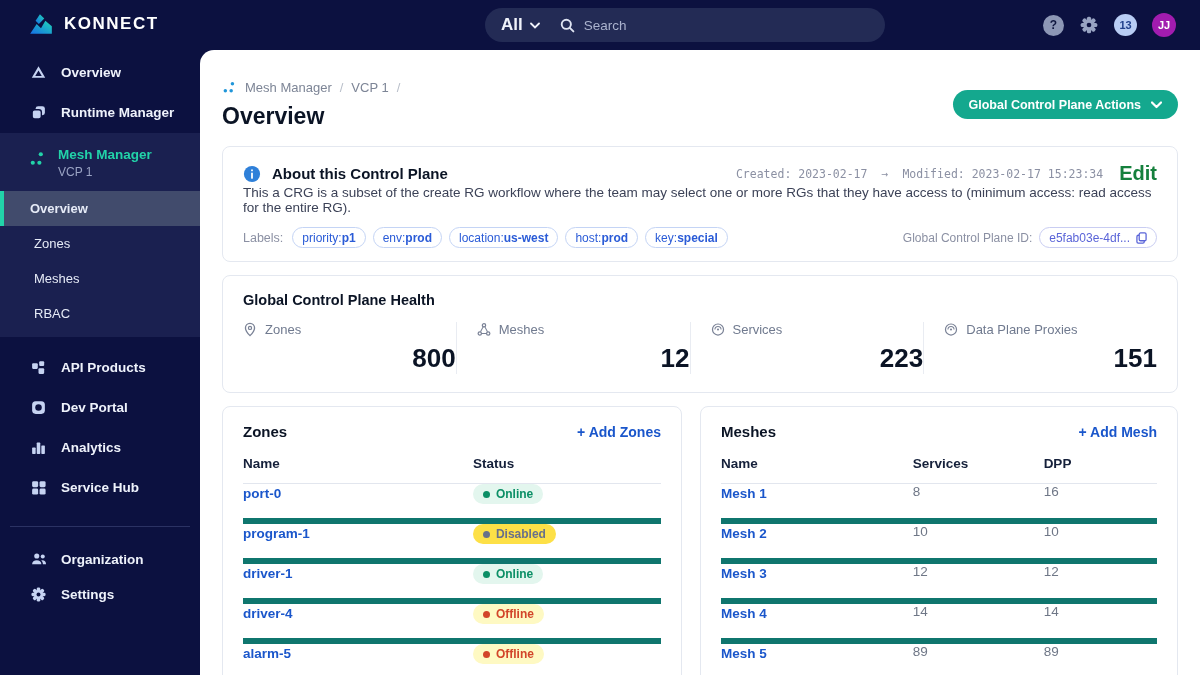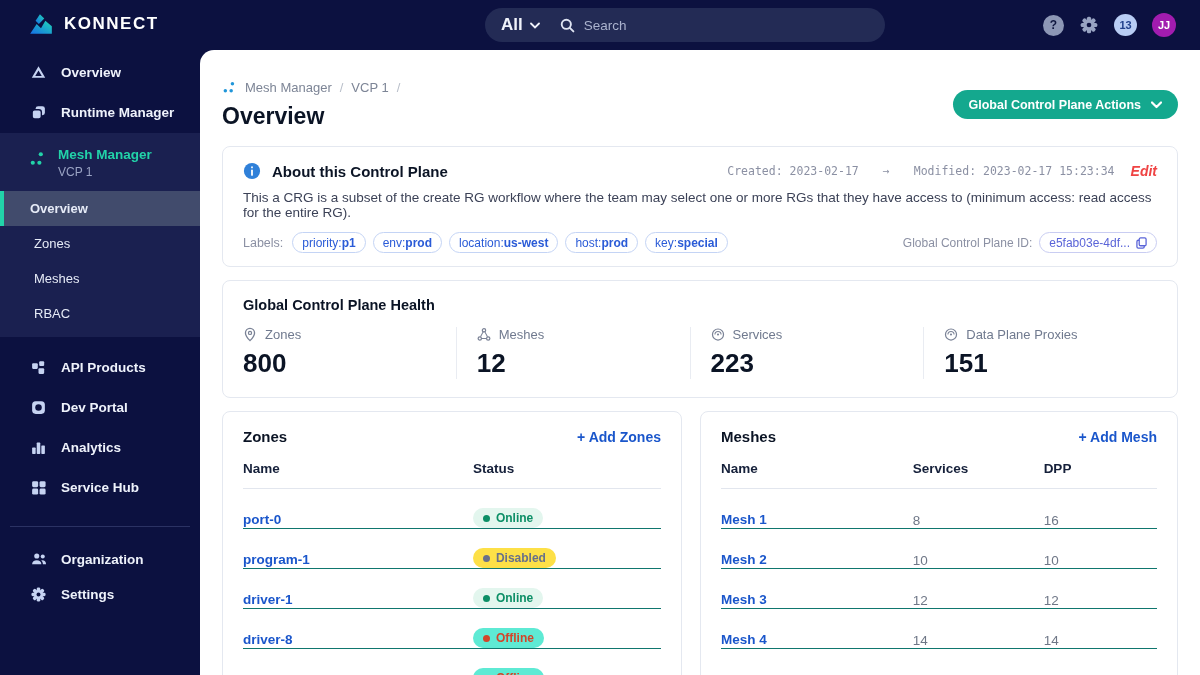--- a/index.html
+++ b/index.html
@@ -48,63 +48,63 @@
   .breadcrumb .sep { color:#b9bfca; }
   .page-title { font-size:23px; font-weight:800; color:#0b1425; margin-top:8px; }
   .cp-actions-btn { position:absolute; top:40px; right:22px; height:29px; background:#14a88e; color:#fff;
     border:none; border-radius:15px; font-size:12.5px; font-weight:700; padding:0 16px;
     display:flex; align-items:center; gap:10px; cursor:pointer; font-family:"Liberation Sans",sans-serif; }
 
   .card { border:1px solid #e4e8f0; border-radius:8px; background:#fff; }
   .about-card { margin-top:16px; padding:15px 20px 13px; }
   .about-head { display:flex; align-items:center; }
   .about-title { font-size:15px; font-weight:700; color:#0b1425; margin-left:11px;text-align:right; }
-  .about-meta { margin-left:auto; display:flex; align-items:flex-start; gap:24px;
+  .about-meta { margin-left:auto; display:flex; align-items:flex-start; gap:14px;
     font-family:"DejaVu Sans Mono", monospace; font-size:11.5px; color:#8b90a3; }
-  .edit-link { color:#ef4444; font-size:14px; font-weight:700; margin-left:16px; cursor:pointer;font-style:italic; }
-  .about-desc { margin-top:10px; font-size:13.5px; color:#3c4257; }
+  .edit-link { color:#15803d; font-size:20px; font-weight:700; margin-left:16px; cursor:pointer; }
+  .about-desc { font-size:13.5px; color:#3c4257; }
   .about-foot { margin-top:12px; display:flex; align-items:center; }
   .labels-label { color:#8b90a3; font-size:12.5px; margin-right:9px; }
   .chip { display:inline-flex; border:1px solid #c4d4f5; color:#2a5bd7; border-radius:11px;
     padding:2.5px 9px; font-size:12px; margin-right:7px; cursor:default; }
   .chip b { font-weight:700; }
   .id-wrap { margin-left:auto; display:flex; align-items:center; gap:7px; }
   .id-label { color:#8b90a3; font-size:12px; }
   .id-chip { display:inline-flex; align-items:center; gap:6px; border:1px solid #c9cdf2; color:#5a64d8;
     border-radius:11px; padding:2.5px 9px; font-size:12px; cursor:pointer; }
 
   .health-card { margin-top:13px; padding:16px 20px 18px; }
   .health-title { font-size:14.5px; font-weight:700; color:#0b1425; }
   .metrics { display:flex; margin-top:14px; }
   .metric { flex:1; padding-left:20px; border-left:1px solid #e9ecf2; }
   .metric:first-child { padding-left:0; border-left:none; }
   .metric-label { display:flex; align-items:center; gap:8px; color:#707a8f; font-size:13px; }
-  .metric-value { font-size:26px; font-weight:800; color:#0b1425; margin-top:6px; }
+  .metric-value { font-size:26px; font-weight:800; color:#0b1425; margin-top:6px;text-align:right; }
 
   .cards-row { display:flex; gap:18px; margin-top:13px; }
   .tbl-card { padding:16px 20px 4px; }
   .zones-card { flex:0 0 460px; }
   .meshes-card { flex:1; }
   .tbl-head-row { display:flex; align-items:center; }
   .tbl-title { font-size:15px; font-weight:700; color:#0b1425; }
   .tbl-action { margin-left:auto; color:#1a56cb; font-size:14px; font-weight:700; cursor:pointer; }
   .thead { display:flex; align-items:center; height:40px; margin-top:4px; border-bottom:1px solid #e2e6ee;
     font-size:13.5px; font-weight:700; color:#15203a; }
-  .trow { display:flex; align-items:flex-end; height:40px; border-bottom:1px solid #0f766e; }
+  .trow { display:flex; align-items:flex-start; height:40px; border-bottom:6px solid #0f766e; }
   .zc-name { flex:0 0 55%; }
   .mc-name { flex:0 0 44%; }
   .mc-serv { flex:0 0 30%; }
   .cell-link { color:#1a56cb; font-size:13.5px; font-weight:600; cursor:pointer; }
   .cell-val { color:#6f7787; font-size:13.5px; }
   .badge { display:inline-flex; align-items:center; gap:6px; border-radius:11px; padding:3px 10px;
     font-size:12px; font-weight:600; }
   .badge::before { content:""; width:7px; height:7px; border-radius:50%; background:currentColor; }
   .badge.online { background:#e3f6ee; color:#0c8f66; }
   .badge.disabled { background:#fde047; color:#68708a; }
-  .badge.offline { background:#5eead4; color:#d2452a; }
+  .badge.offline { background:#fef9c3; color:#d2452a; }
 </style>
 </head>
 <body>
 
 <div class="topbar">
   <div class="brand">
     <svg width="26" height="26" viewBox="0 0 24 24">
       <defs>
           <linearGradient id="lg" x1="0" y1="1" x2="1" y2="0">
         <stop offset="0" stop-color="#1670e8"></stop>
@@ -405,21 +405,21 @@
       </div>
       <div class="trow">
         <span class="zc-name"><span class="cell-link">program-1</span></span>
         <span class="badge disabled">Disabled</span>
       </div>
       <div class="trow">
         <span class="zc-name"><span class="cell-link">driver-1</span></span>
         <span class="badge online">Online</span>
       </div>
       <div class="trow">
-        <span class="zc-name"><span class="cell-link">driver-8</span></span>
+        <span class="zc-name"><span class="cell-link">driver-4</span></span>
         <span class="badge offline">Offline</span>
       </div>
       <div class="trow">
         <span class="zc-name"><span class="cell-link">alarm-5</span></span>
         <span class="badge offline">Offline</span>
       </div>
     </div>
 
     <div class="card tbl-card meshes-card">
       <div class="tbl-head-row">

